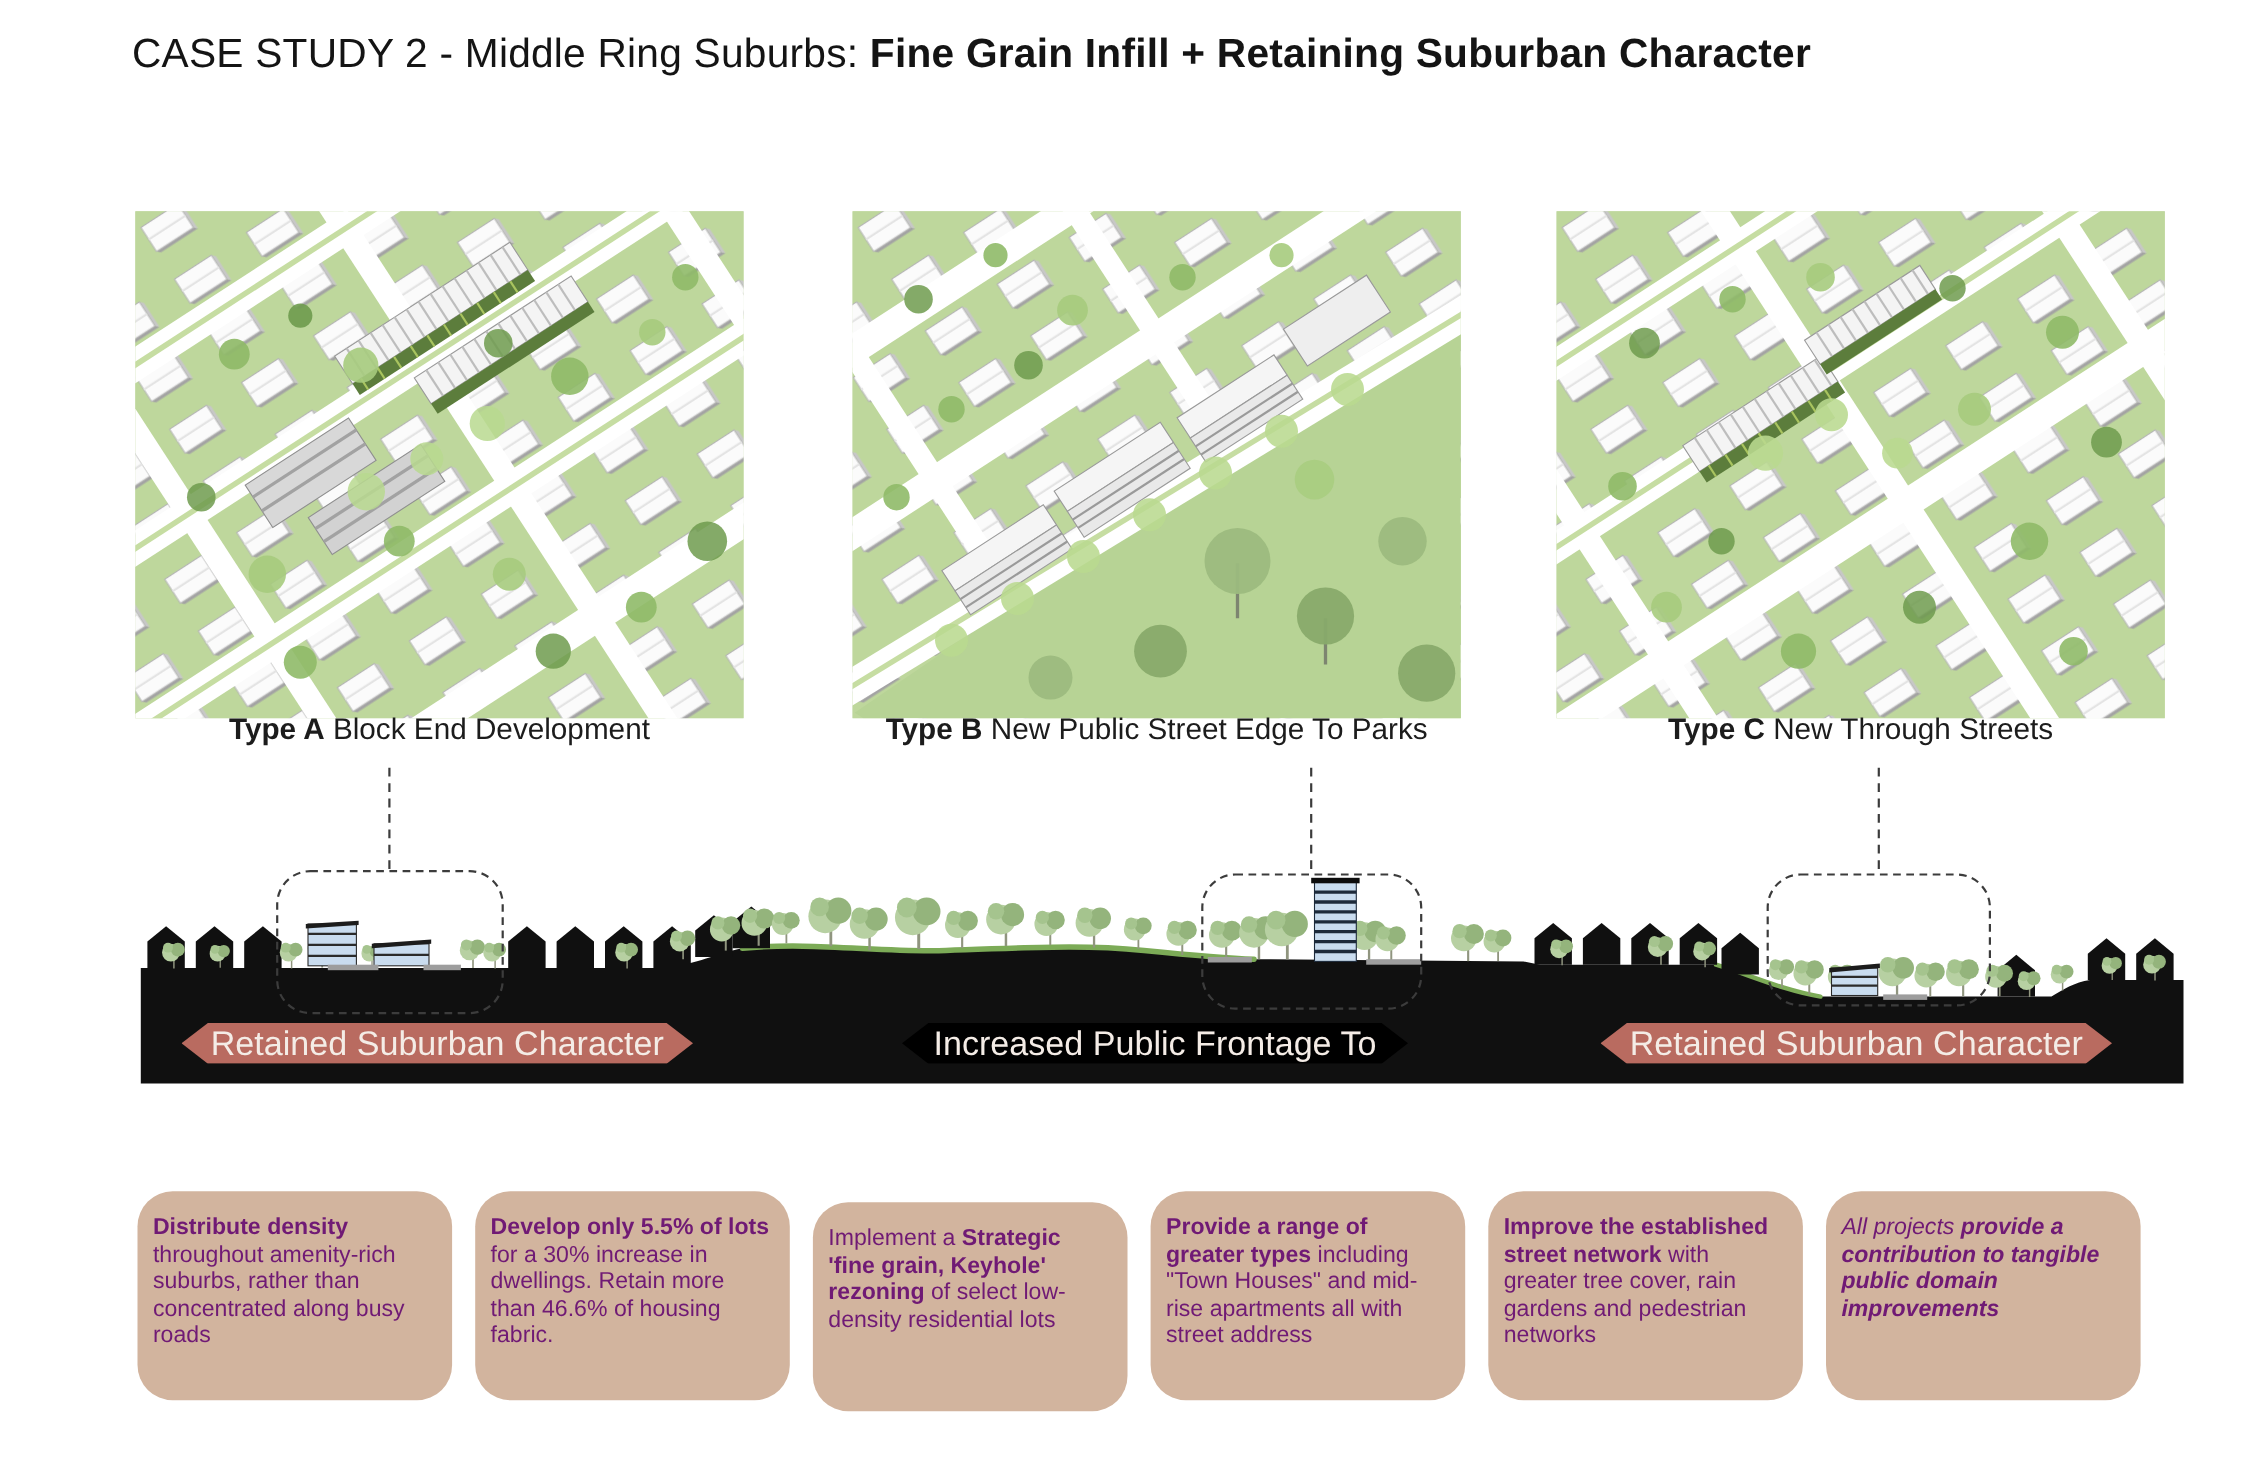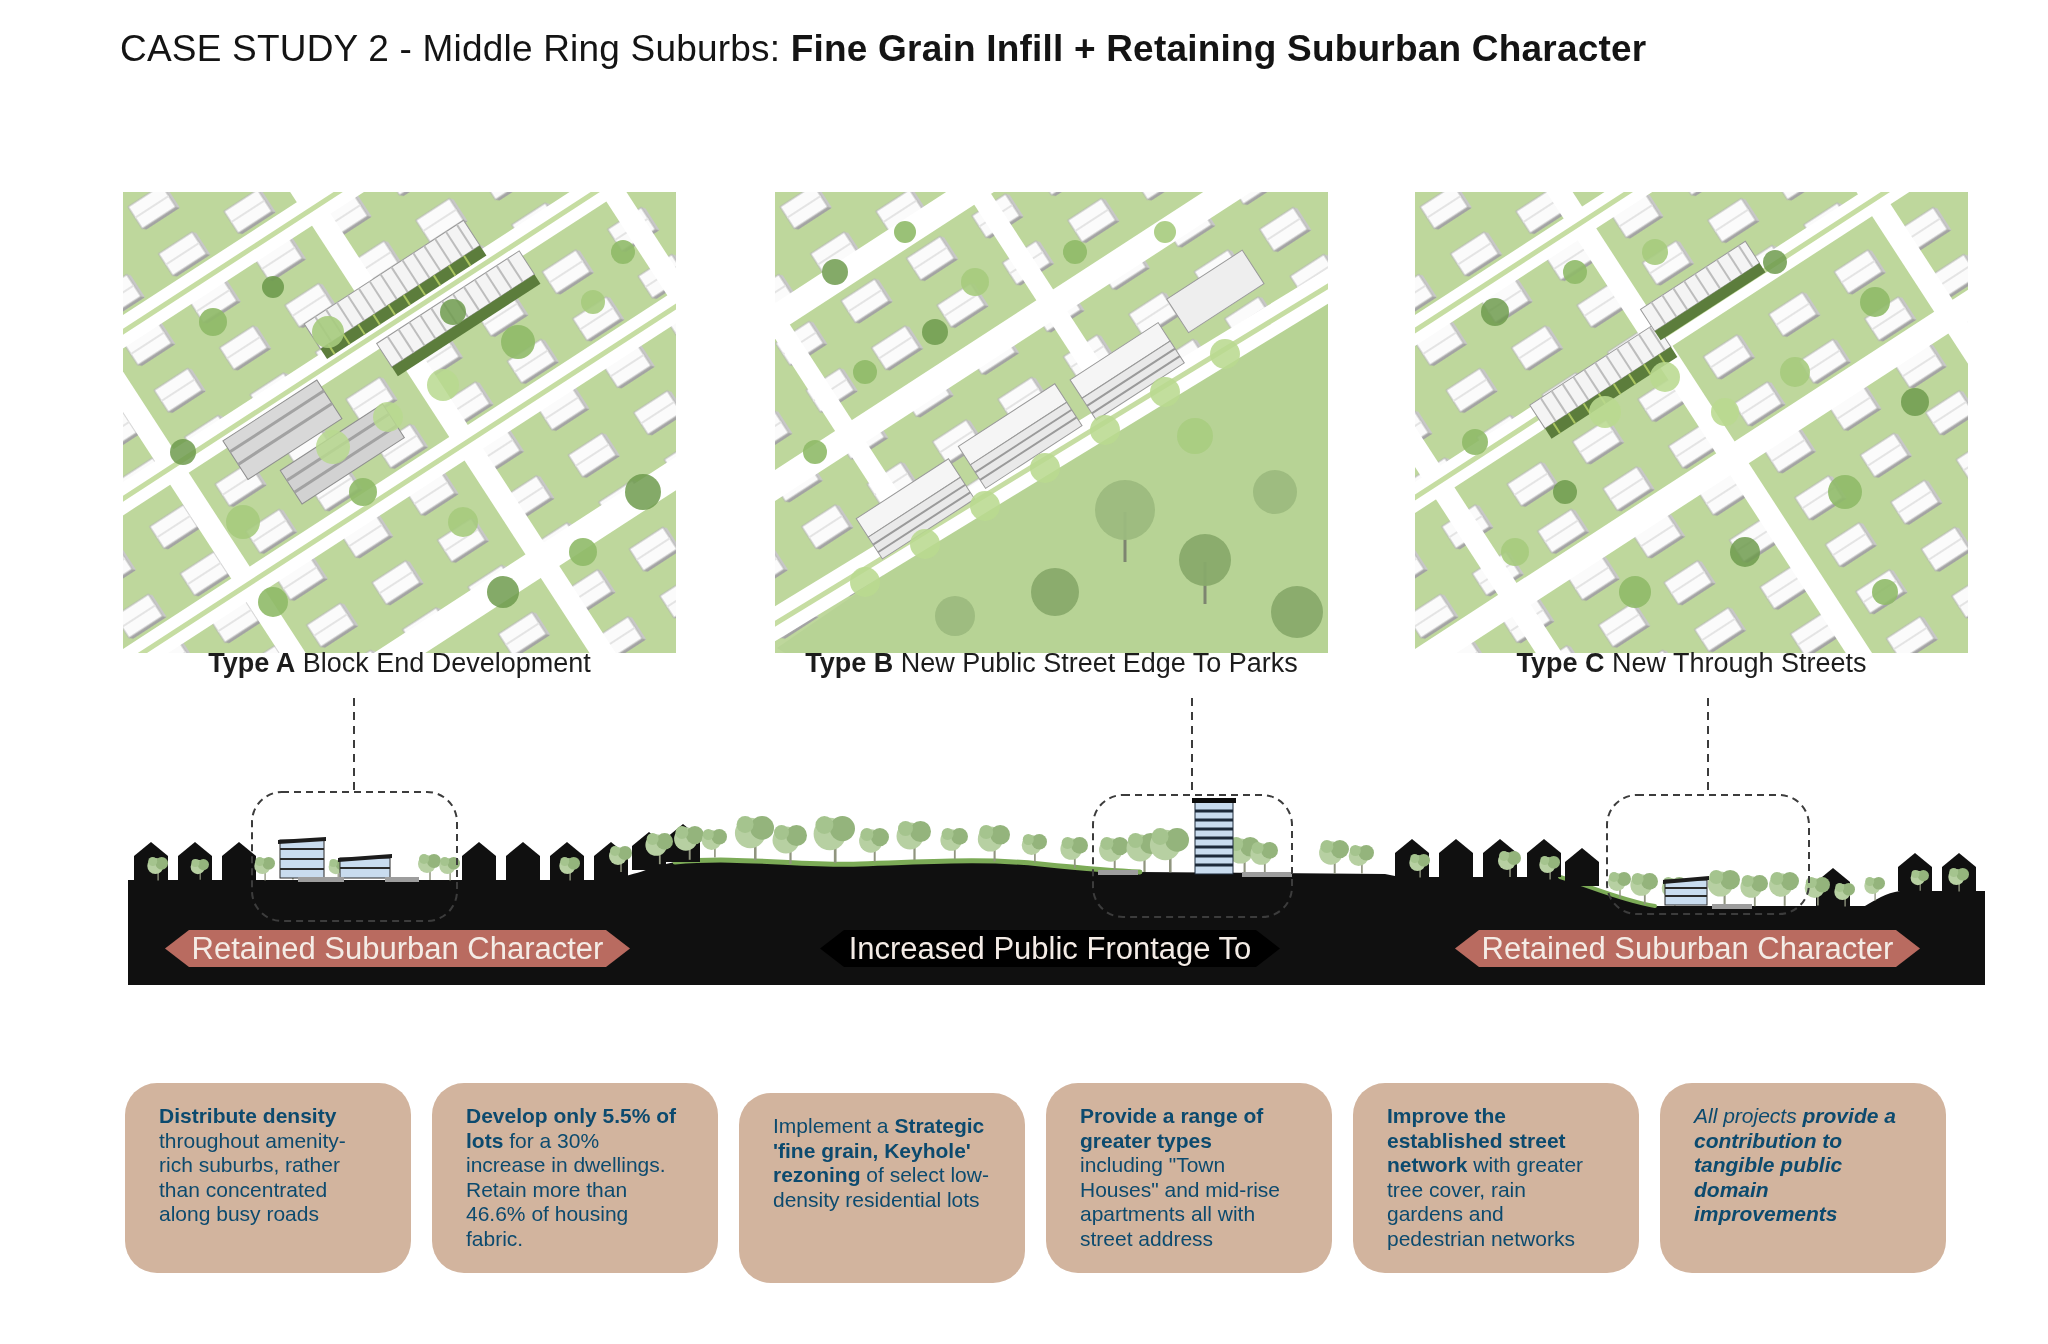--- a/index.html
+++ b/index.html
@@ -20,21 +20,21 @@
   .banner{
     position:absolute;top:240px;height:37px;line-height:37px;text-align:center;
     font-size:31px;color:#f4ece6;
     clip-path:polygon(24px 0,calc(100% - 24px) 0,100% 50%,calc(100% - 24px) 100%,24px 100%,0 50%);
   }
   #banner-0{left:65px;width:465px;}
   #banner-1{left:720px;width:460px;}
   #banner-2{left:1355px;width:465px;}
   .principle{
     position:absolute;top:1083px;width:286px;height:190px;border-radius:32px;
-    padding:21px 34px;box-sizing:border-box;color:#0c4a6e;font-size:21px;line-height:1.17;
+    padding:21px 14px;box-sizing:border-box;color:#701a75;font-size:21px;line-height:1.17;
   }
   .principle .seg-b{font-weight:700;}
   #p0{left:125px;} #p1{left:432px;} #p2{left:739px;} #p3{left:1046px;} #p4{left:1353px;} #p5{left:1660px;}
 </style>
 </head>
 <body>
 
 <div class="title">
   <span>CASE STUDY 2 - Middle Ring Suburbs: </span><span class="bold">Fine Grain Infill + Retaining Suburban Character</span>
 </div>

